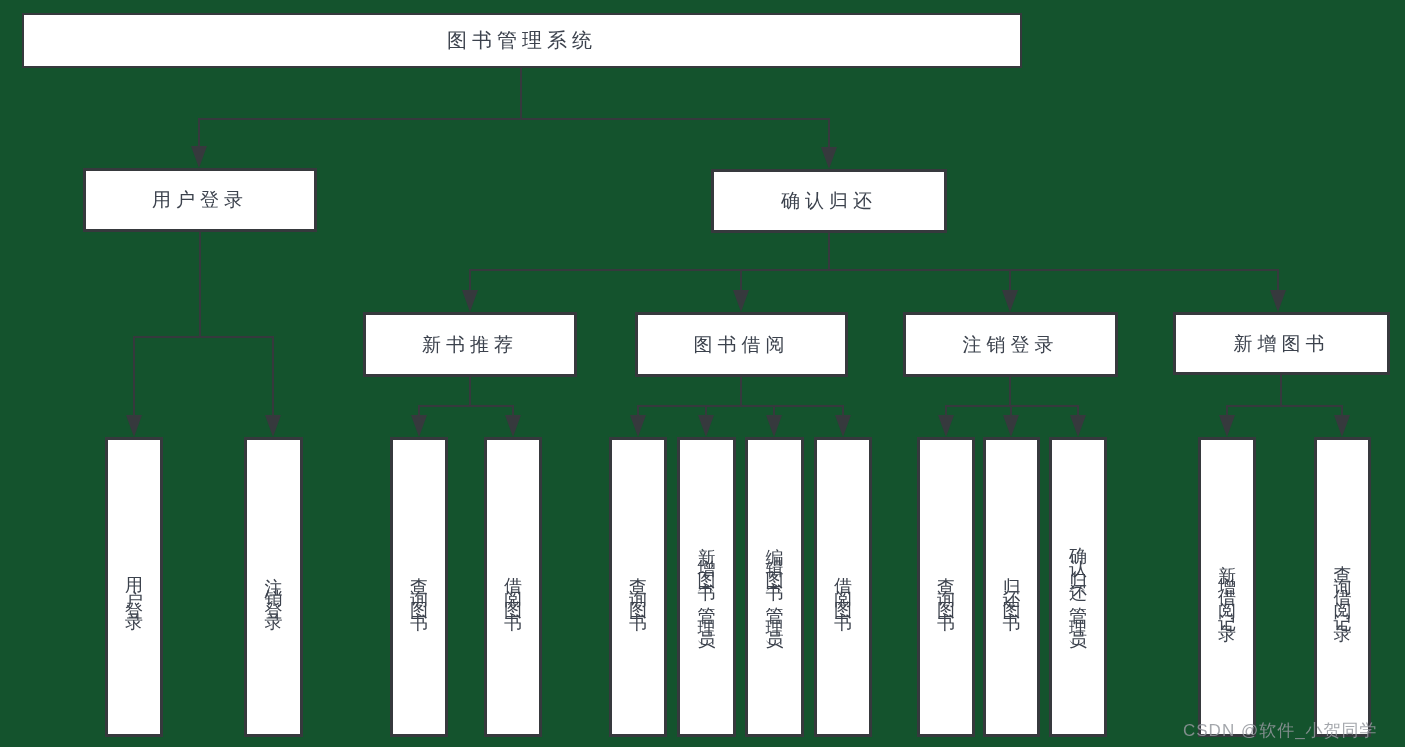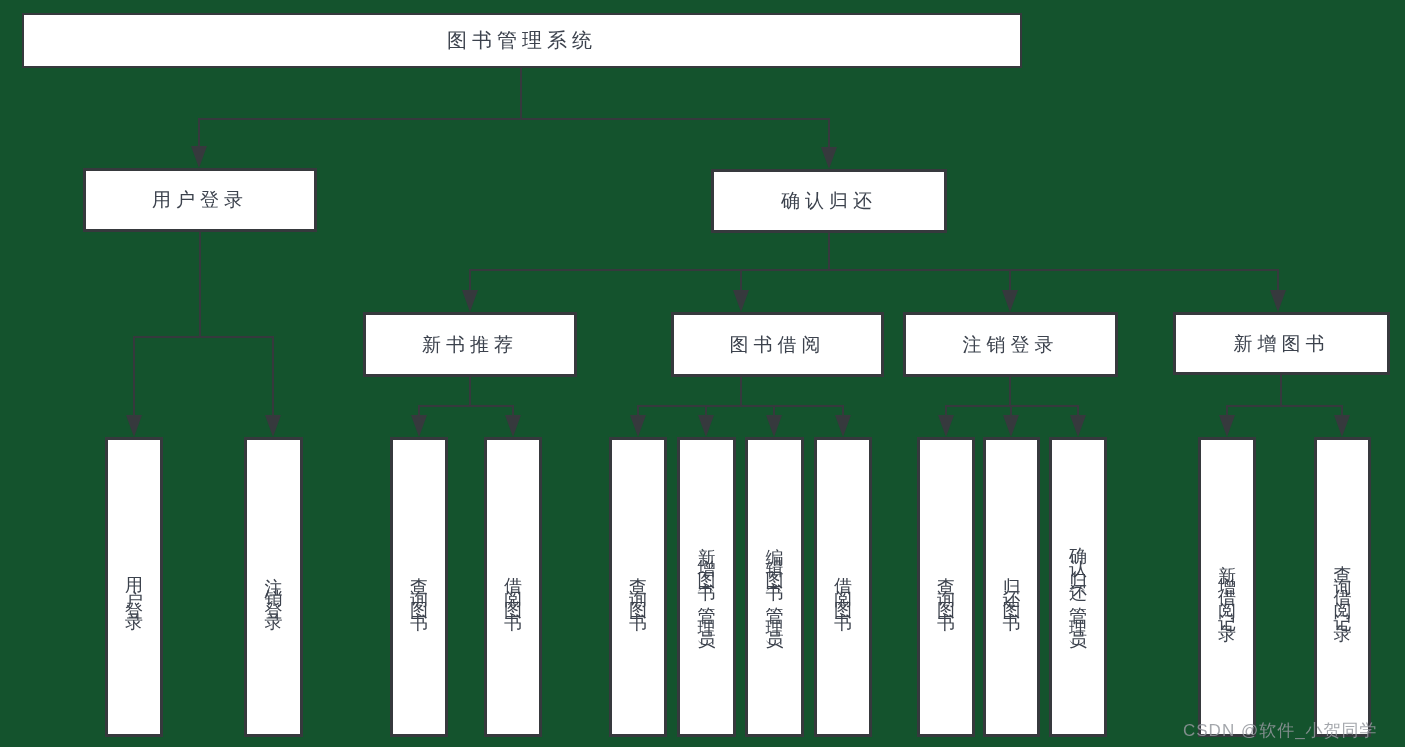--- a/index.html
+++ b/index.html
@@ -86,21 +86,21 @@
   </div>
 
   <div class="node" style="left:711px; top:169px; width:236px; height:64px;">
     <span>确认归还</span>
   </div>
 
   <div class="node" style="left:363px; top:312px; width:214px; height:65px;">
     <span>新书推荐</span>
   </div>
 
-  <div class="node" style="left:635px; top:312px; width:213px; height:65px;margin-left:36px;">
+  <div class="node" style="left:635px; top:312px; width:213px; height:65px;">
     <span>图书借阅</span>
   </div>
 
   <div class="node" style="left:903px; top:312px; width:215px; height:65px;">
     <span>注销登录</span>
   </div>
 
   <div class="node" style="left:1173px; top:312px; width:217px; height:63px;">
     <span>新增图书</span>
   </div>

